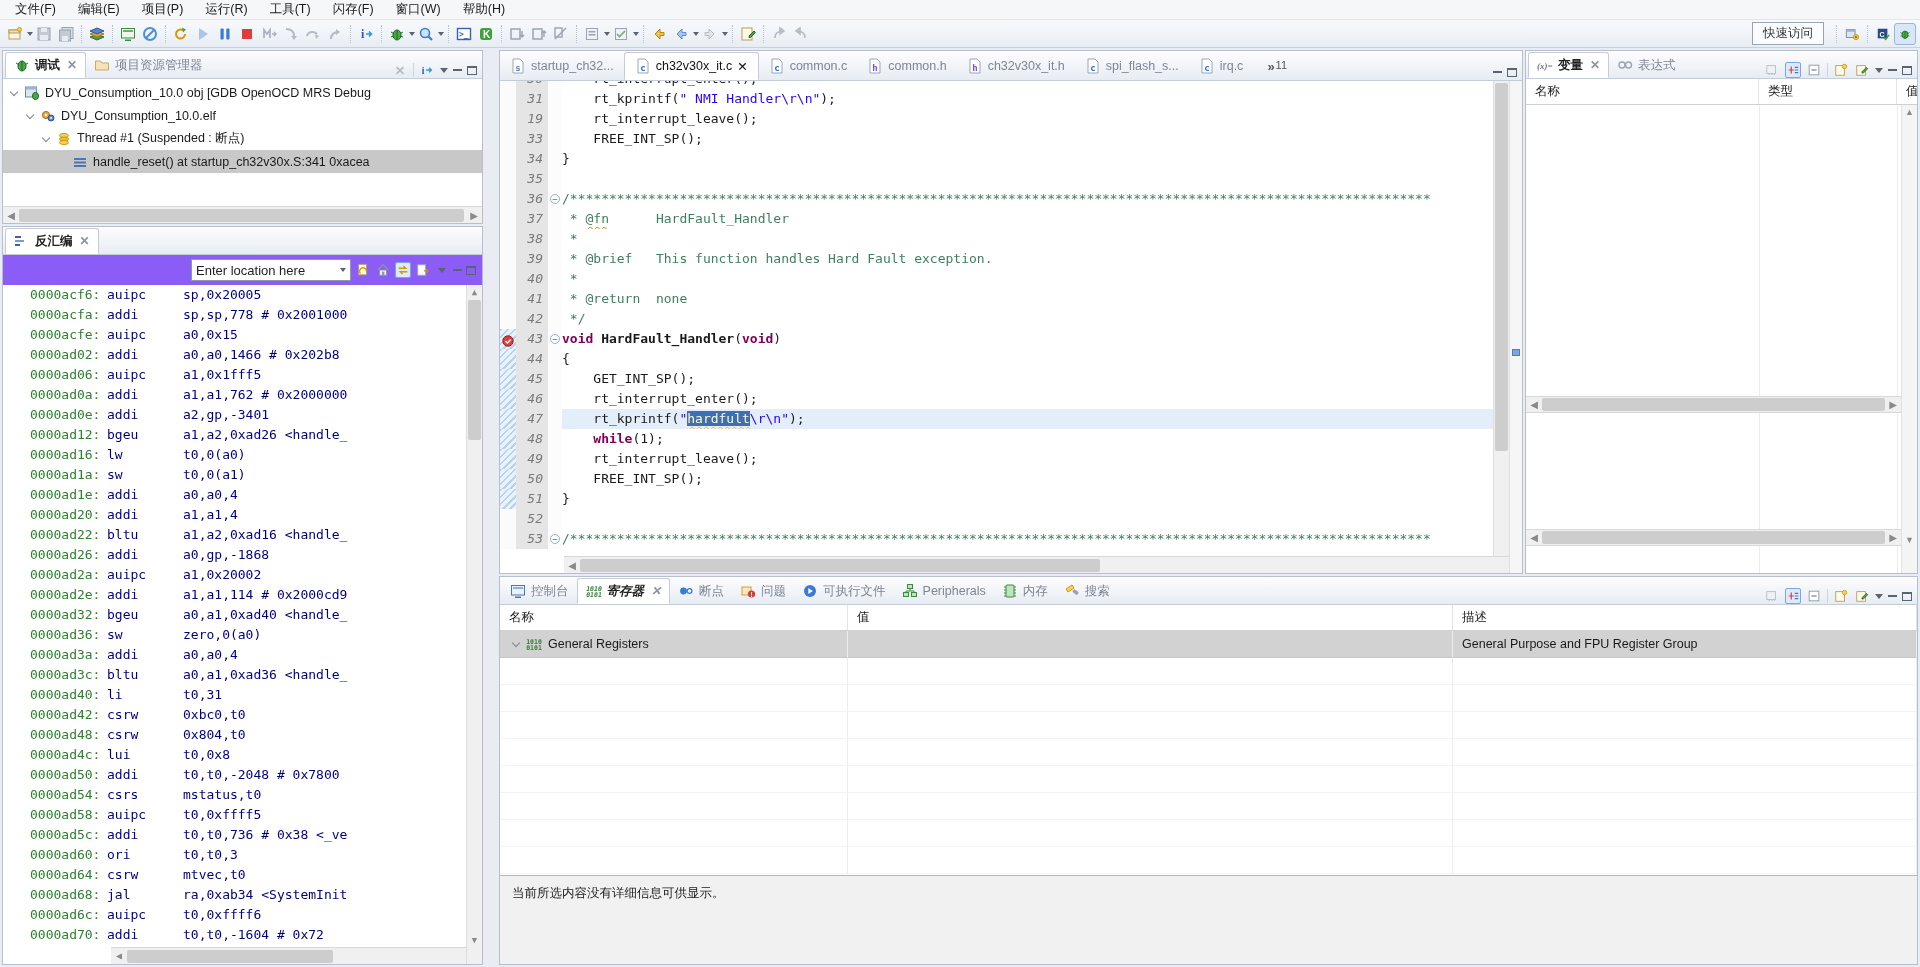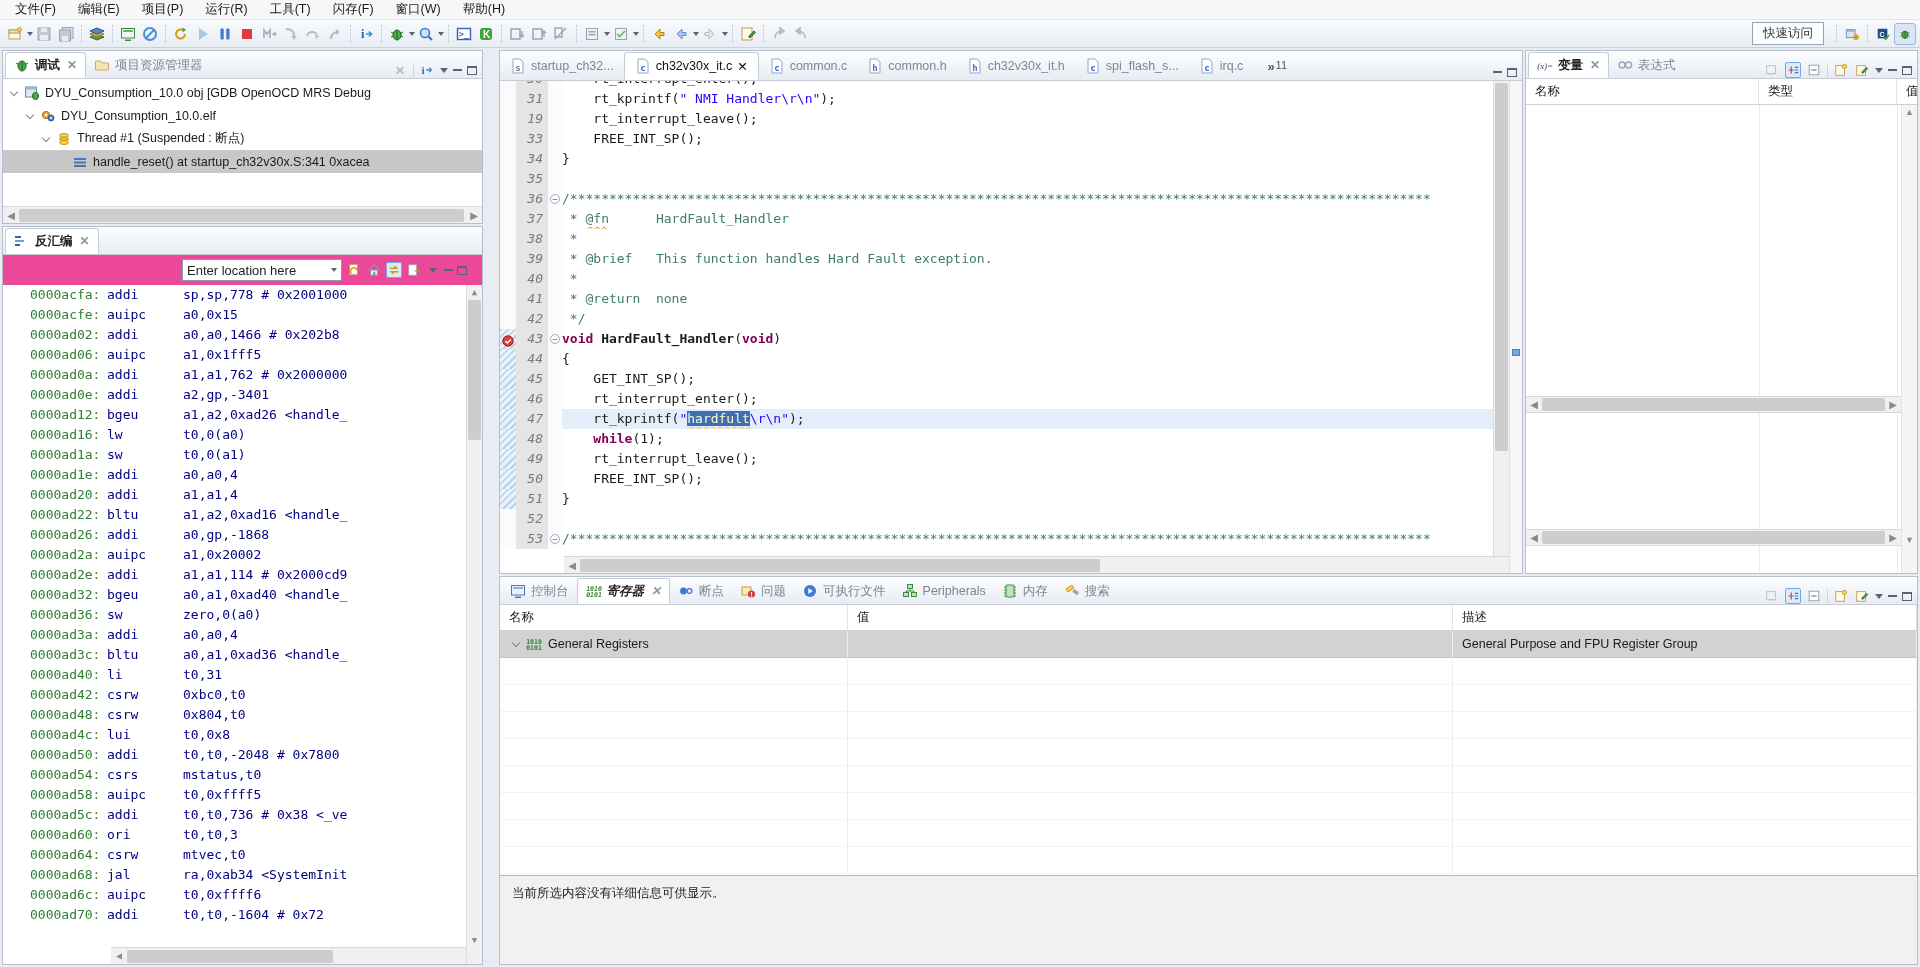--- a/index.html
+++ b/index.html
@@ -64,21 +64,21 @@
   .chev { width:6px; height:6px; border-right:1.4px solid #7d8694; border-bottom:1.4px solid #7d8694;
     transform:rotate(45deg); margin:0 7px 2px 4px; flex:none; }
   .tree-label { margin-left:5px; overflow:hidden; }
   .hscroll { height:17px; flex:none; background:#f0f0f0; border-top:1px solid #d8d8d8; display:flex; align-items:center; position:relative; }
   .hs-arrow { width:16px; height:100%; display:flex; align-items:center; justify-content:center;
     color:#8a8a8a; font-size:10px; background:#f0f0f0; }
   .hs-thumb { height:13px; background:#cdcdcd; border-radius:2px; }
 
   
   #disasm-toolbar { height:30px; flex:none; display:flex; align-items:center; justify-content:flex-end;
-    gap:4px; padding-right:15px; background:#ec4899; }
+    gap:4px; padding-right:6px; background:#8b5cf6; }
   #loc-combo { width:160px; height:22px; border:1px solid #8c99a9; display:flex; align-items:center;
     padding:0 4px; font-size:13px; color:#222; background:#fff; }
   #loc-combo .ddarrow { margin-left:auto; }
   #disasm-body { flex:1; overflow:hidden; position:relative; font-size:13px; line-height:20px; }
   .dline { white-space:pre; }
   .d-addr { display:inline-block; width:104px; padding-left:27px; color:#2f7e2f; }
   .d-op   { display:inline-block; width:76px;  color:#00007f; }
   .d-args { color:#00007f; }
   .vscroll { position:absolute; top:0; right:0; bottom:0; width:16px; background:#f0f0f0; border-left:1px solid #ddd; }
   .vs-thumb { position:absolute; left:1px; right:1px; background:#cdcdcd; border-radius:2px; }
@@ -525,20 +525,21 @@
               <rect x="2" y="2" width="9" height="12" fill="#fff" stroke="#9aa7b8"></rect>
               <path d="M9 9h5M12 7l2 2-2 2" fill="none" stroke="#c98a1a" stroke-width="1.4"></path>
             </svg>
           </span>
         <span class="glyph-menu" style="margin:0 3px;"></span>
         <span class="glyph-min"></span>
         <span class="glyph-max"></span>
       </div>
       <div id="disasm-body" class="mono">
         <div id="disasm-lines">
+            <div class="dline"><span class="d-addr">0000acf6:</span><span class="d-op">auipc</span><span class="d-args">sp,0x20005</span></div>
             <div class="dline"><span class="d-addr">0000acfa:</span><span class="d-op">addi</span><span class="d-args">sp,sp,778 # 0x2001000</span></div>
             <div class="dline"><span class="d-addr">0000acfe:</span><span class="d-op">auipc</span><span class="d-args">a0,0x15</span></div>
             <div class="dline"><span class="d-addr">0000ad02:</span><span class="d-op">addi</span><span class="d-args">a0,a0,1466 # 0x202b8</span></div>
             <div class="dline"><span class="d-addr">0000ad06:</span><span class="d-op">auipc</span><span class="d-args">a1,0x1fff5</span></div>
             <div class="dline"><span class="d-addr">0000ad0a:</span><span class="d-op">addi</span><span class="d-args">a1,a1,762 # 0x2000000</span></div>
             <div class="dline"><span class="d-addr">0000ad0e:</span><span class="d-op">addi</span><span class="d-args">a2,gp,-3401</span></div>
             <div class="dline"><span class="d-addr">0000ad12:</span><span class="d-op">bgeu</span><span class="d-args">a1,a2,0xad26 &lt;handle_</span></div>
             <div class="dline"><span class="d-addr">0000ad16:</span><span class="d-op">lw</span><span class="d-args">t0,0(a0)</span></div>
             <div class="dline"><span class="d-addr">0000ad1a:</span><span class="d-op">sw</span><span class="d-args">t0,0(a1)</span></div>
             <div class="dline"><span class="d-addr">0000ad1e:</span><span class="d-op">addi</span><span class="d-args">a0,a0,4</span></div>

